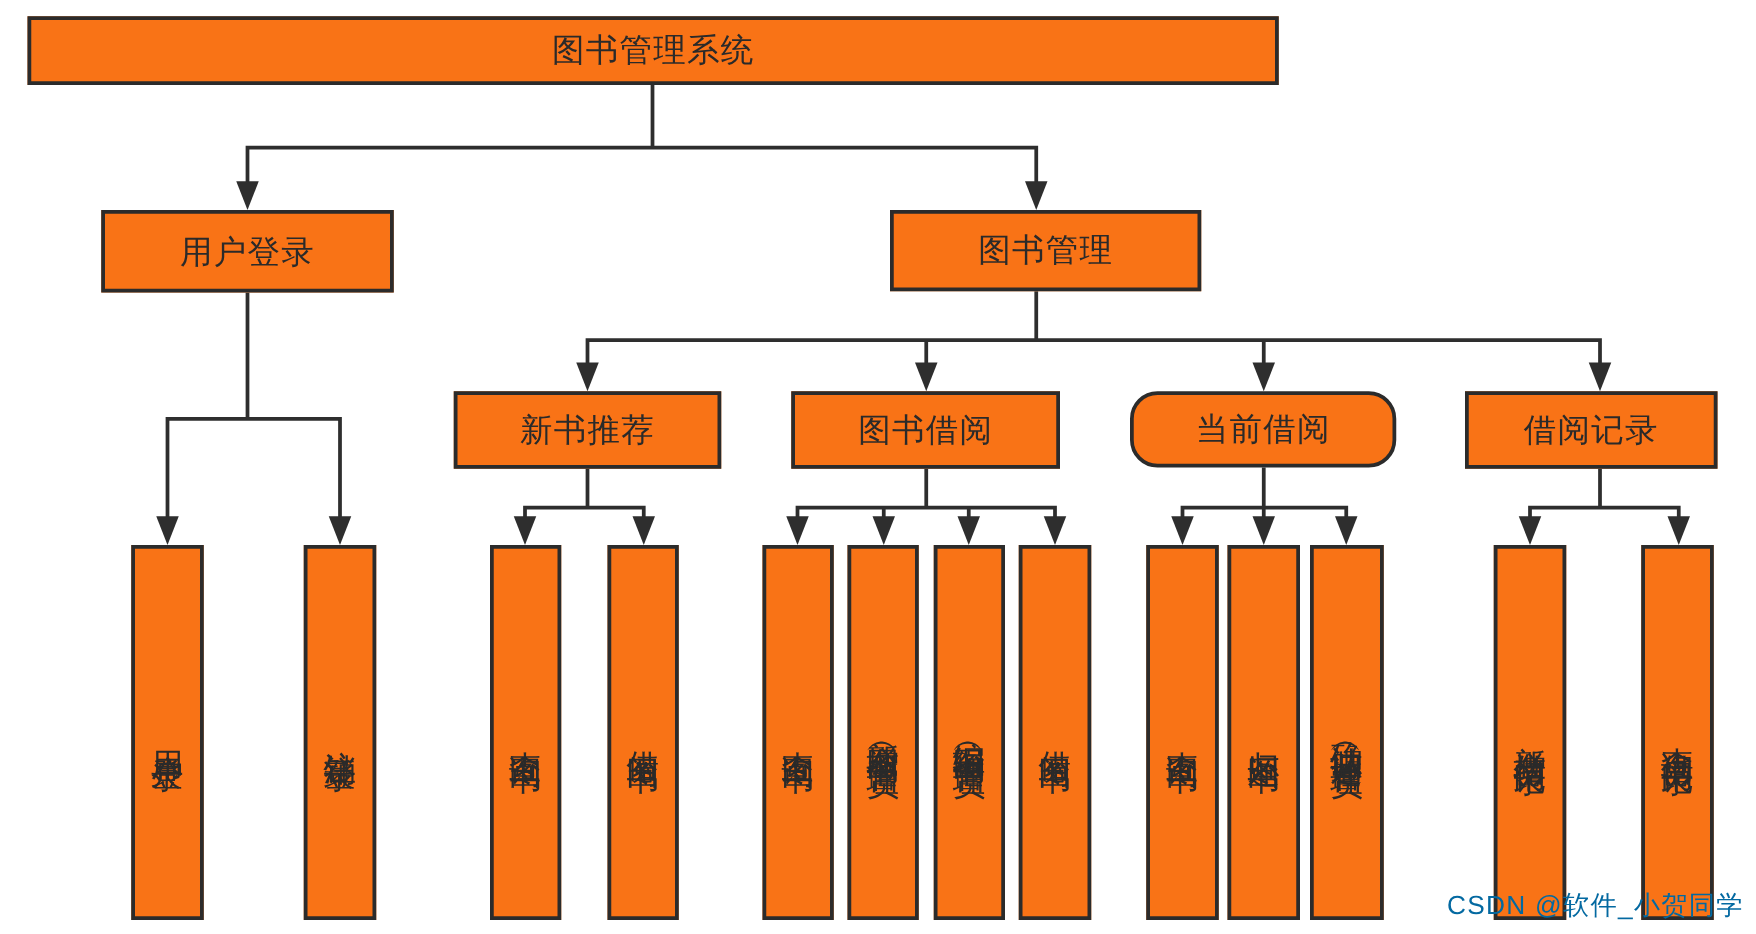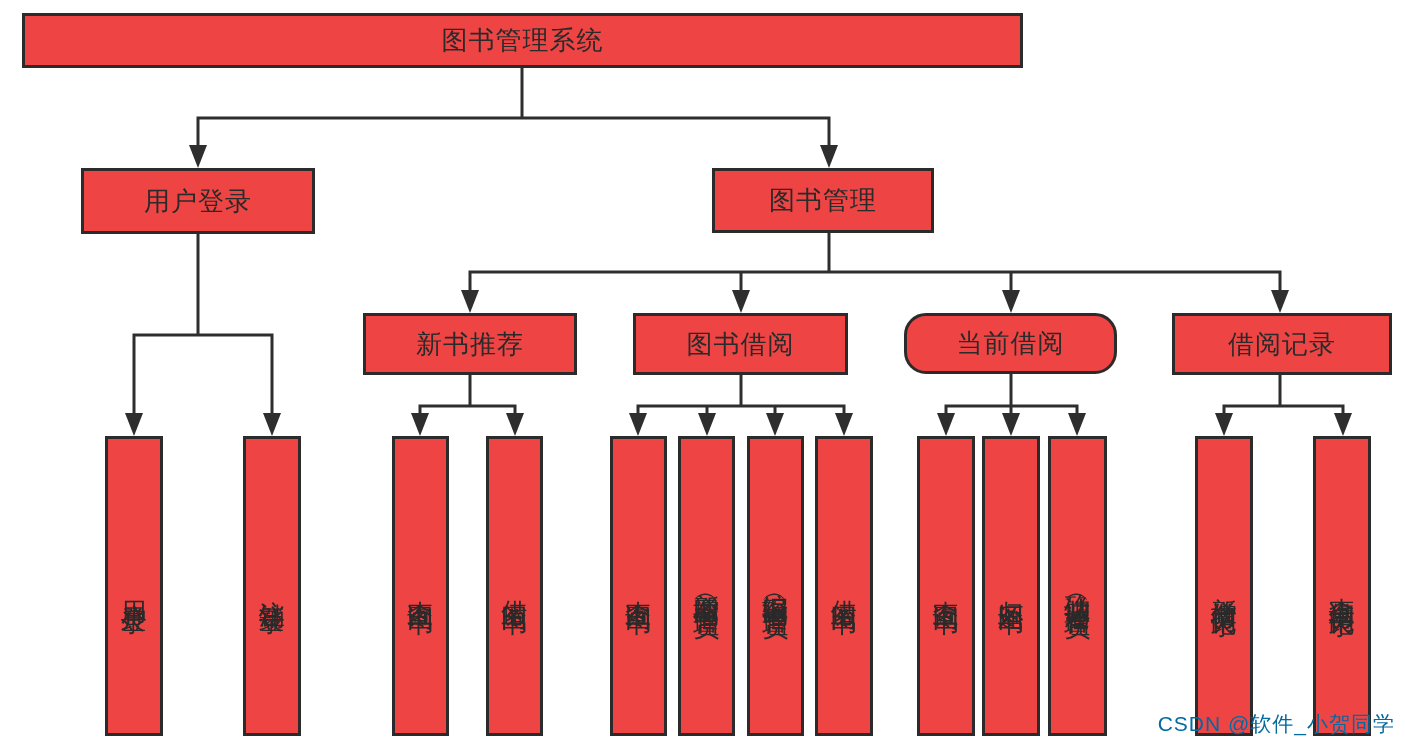--- a/index.html
+++ b/index.html
@@ -18,21 +18,21 @@
   svg.connectors {
     position: absolute;
     left: 0; top: 0;
     width: 1405px; height: 747px;
     pointer-events: none;
   }
   .node {
     position: absolute;
     box-sizing: border-box;
     border: 3px solid #2b2b2b;
-    background: #ef4444;
+    background: #f97316;
     display: flex;
     align-items: center;
     justify-content: center;
     color: #2a2a2a;
     font-size: 26px;
     letter-spacing: 1px;
     white-space: nowrap;
   }
   .leaf {
     top: 436px;
@@ -41,25 +41,25 @@
   .leaf .vtext {
     writing-mode: vertical-rl;
     text-orientation: mixed;
     letter-spacing: 3px;
     font-size: 26px;
     line-height: 1.1;
   }
   
   #n-root        { left: 22px;   top: 13px;  width: 1001px; height: 55px; }
   #n-user-login  { left: 81px;   top: 168px; width: 234px;  height: 66px; }
-  #n-book-mgmt   { left: 712px;  top: 168px; width: 222px;  height: 65px; }
+  #n-book-mgmt   { left: 712px;  top: 168px; width: 249px;  height: 65px; }
   #n-new-rec     { left: 363px;  top: 313px; width: 214px;  height: 62px; }
   #n-borrowing   { left: 633px;  top: 313px; width: 215px;  height: 62px; }
   #n-current     { left: 904px;  top: 313px; width: 213px;  height: 61px; border-radius: 22px; }
-  #n-records     { left: 1172px; top: 313px; width: 220px;  height: 62px; }
+  #n-records     { left: 1172px; top: 313px; width: 202px;  height: 62px; }
   
   #l-g1a { left: 105px;  width: 58px; }
   #l-g1b { left: 243px;  width: 58px; }
   #l-g2a { left: 392px;  width: 57px; }
   #l-g2b { left: 486px;  width: 57px; }
   #l-g3a { left: 610px;  width: 57px; }
   #l-g3b { left: 678px;  width: 57px; }
   #l-g3c { left: 747px;  width: 57px; }
   #l-g3d { left: 815px;  width: 58px; }
   #l-g4a { left: 917px;  width: 58px; }

